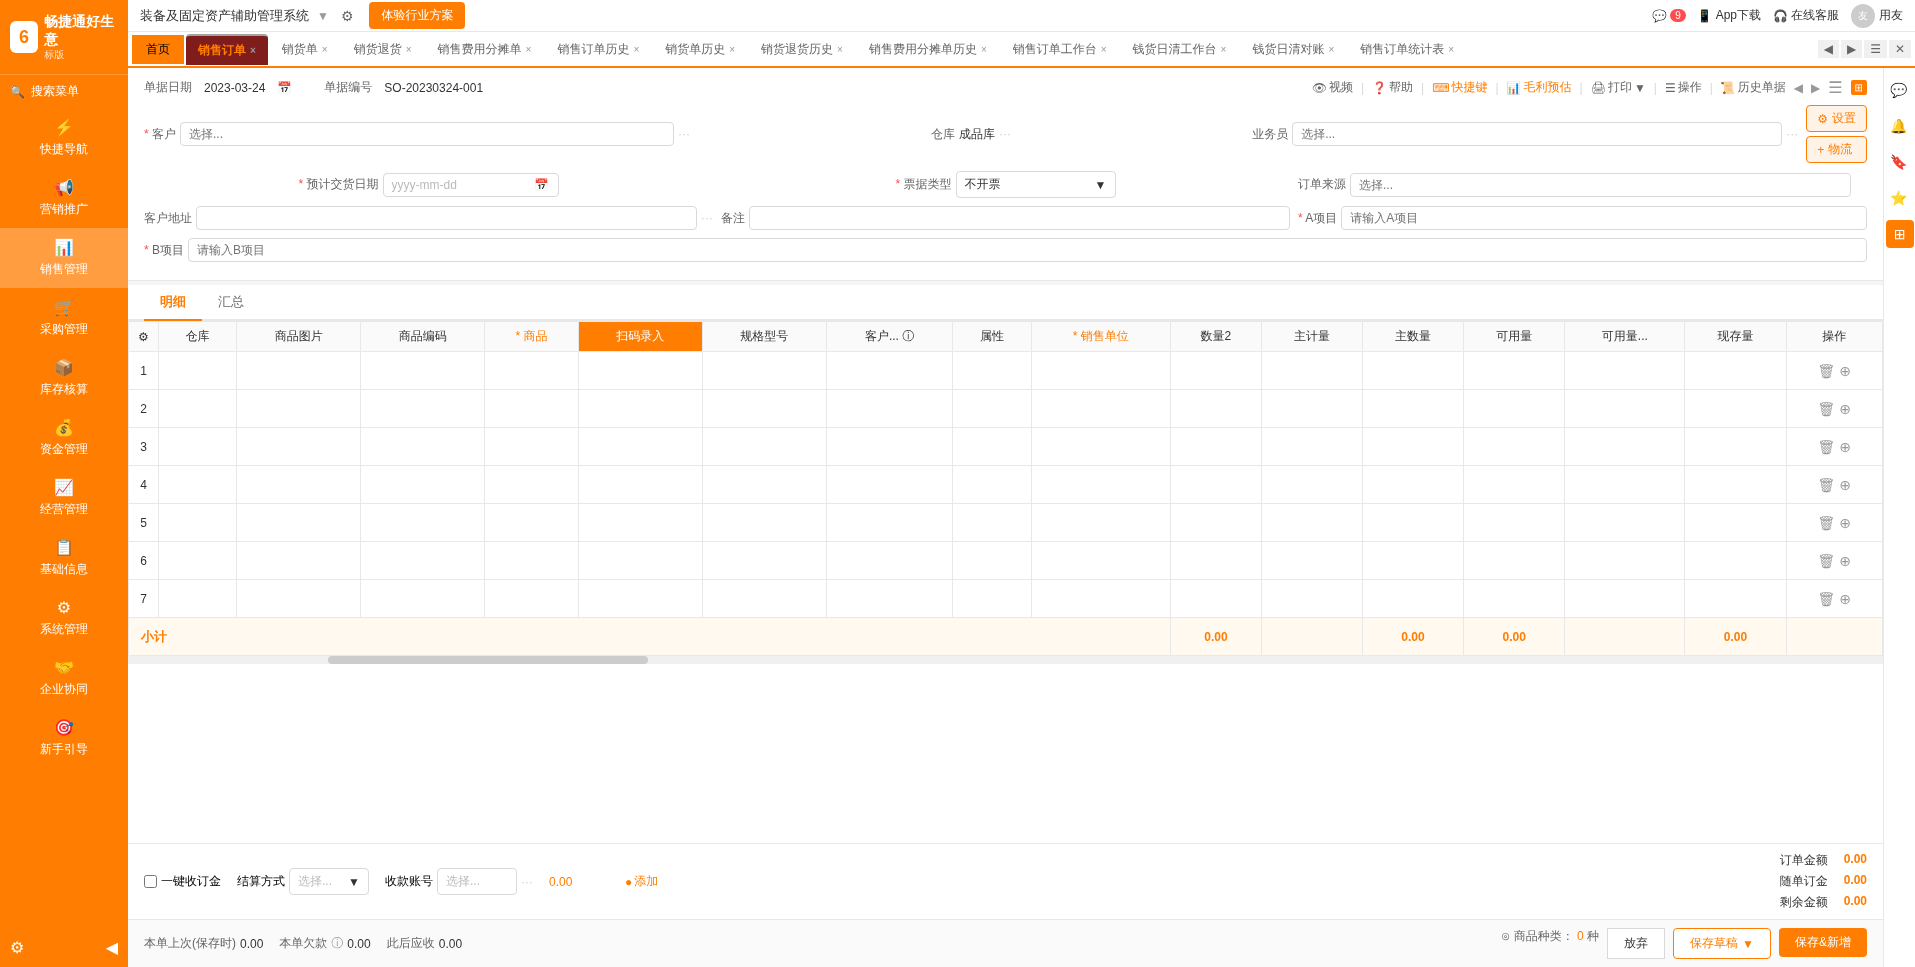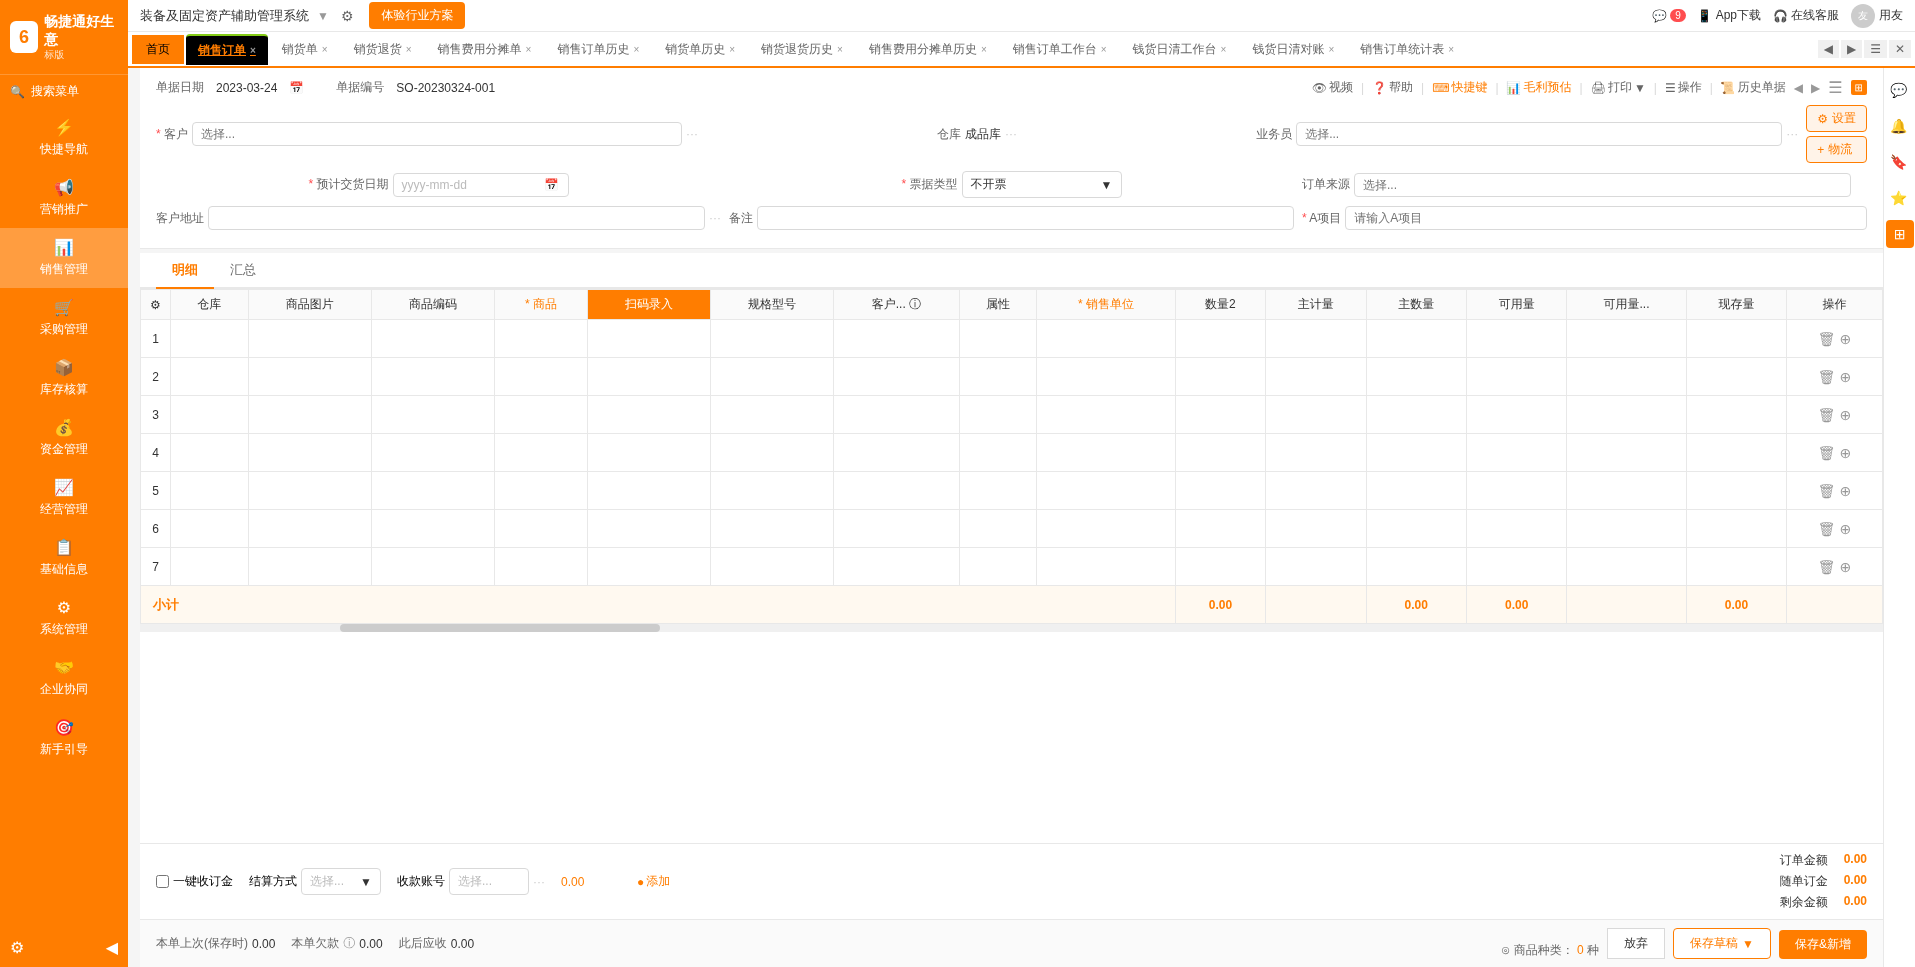--- a/index.html
+++ b/index.html
@@ -27,21 +27,21 @@
     .topbar-gear { color: #666; font-size: 14px; cursor: pointer; margin-left: 4px; }
     .topbar-btn { background: #ff7d00; color: white; border: none; padding: 5px 12px; border-radius: 4px; cursor: pointer; font-size: 12px; margin-left: 8px; }
     .topbar-right { margin-left: auto; display: flex; align-items: center; gap: 12px; color: #333; font-size: 12px; }
     .topbar-badge { background: #ff4d4f; color: white; border-radius: 10px; padding: 1px 5px; font-size: 10px; }
     .topbar-user { display: flex; align-items: center; gap: 4px; }
     .avatar { width: 24px; height: 24px; border-radius: 50%; background: #ccc; display: flex; align-items: center; justify-content: center; font-size: 10px; color: white; }
 
     
     .tabbar { background: #fff; height: 36px; display: flex; align-items: center; border-bottom: 2px solid #ff7d00; overflow: hidden; padding: 0 4px; gap: 2px; }
     .tab { padding: 6px 12px; cursor: pointer; color: #666; font-size: 12px; white-space: nowrap; border-radius: 4px 4px 0 0; display: flex; align-items: center; gap: 4px; }
-    .tab.active { background: #000000; color: #ff7d00; border-top: 2px solid #84cc16; font-weight: bold; text-decoration: underline; }
+    .tab.active { background: #7f1d1d; color: #ff7d00; border-top: 2px solid #a3a3a3; font-weight: bold; }
     .tab-close { color: #999; font-size: 10px; cursor: pointer; }
     .tab-home { background: #ff7d00; color: #000000; padding: 6px 14px; border-radius: 0; }
     .tabbar-arrows { display: flex; gap: 2px; margin-left: auto; }
     .tabbar-arrow { background: #f0f0f0; border: none; cursor: pointer; padding: 2px 6px; font-size: 12px; color: #666; }
 
     
     .content { flex: 1; display: flex; flex-direction: column; overflow: hidden; background: #f5f5f5; }
 
     
     .form-area { background: white; padding: 10px 16px; border-bottom: 1px solid #e8e8e8; }
@@ -85,21 +85,21 @@
     .add-link { color: #ff7d00; cursor: pointer; display: flex; align-items: center; gap: 2px; }
     .amount-display { color: #ff7d00; font-size: 12px; min-width: 60px; }
     .bottom-right { margin-left: auto; display: flex; flex-direction: column; align-items: flex-end; gap: 4px; font-size: 12px; color: #333; }
     .bottom-right-row { display: flex; gap: 16px; }
     .amount-val { color: #ff7d00; font-weight: bold; }
 
     
     .footer-bar { background: #fafafa; padding: 8px 16px; display: flex; align-items: center; gap: 16px; border-top: 1px solid #e8e8e8; }
     .footer-stat { display: flex; align-items: center; gap: 4px; font-size: 12px; color: #666; }
     .footer-stat .val { color: #333; }
-    .footer-right { margin-left: auto; display: flex; align-items: flex-end; gap: 8px; }
+    .footer-right { margin-left: auto; display: flex; align-items: flex-start; gap: 8px; }
     .btn-discard { border: 1px solid #d9d9d9; background: white; padding: 6px 16px; border-radius: 0; cursor: pointer; font-size: 12px; color: #333; }
     .btn-save-draft { border: 1px solid #ff7d00; background: white; padding: 6px 16px; border-radius: 4px; cursor: pointer; font-size: 12px; color: #ff7d00; display: flex; align-items: center; gap: 4px; }
     .btn-save-new { background: #ff7d00; color: white; border: none; padding: 6px 16px; border-radius: 4px; cursor: pointer; font-size: 12px; }
     .goods-count { font-size: 12px; color: #666; }
     .goods-count .orange { color: #ff7d00; }
 
     
     .right-panel { width: 32px; background: white; display: flex; flex-direction: column; align-items: center; padding: 8px 0; gap: 8px; border-left: 1px solid #e8e8e8; }
     .right-panel-icon { width: 28px; height: 28px; display: flex; align-items: center; justify-content: center; cursor: pointer; color: #999; font-size: 14px; border-radius: 4px; }
     .right-panel-icon.orange-bg { background: #ff7d00; color: white; }
@@ -264,21 +264,21 @@
     </div>
     <div class="tabbar-arrows">
       <button class="tabbar-arrow">◀</button>
       <button class="tabbar-arrow">▶</button>
       <button class="tabbar-arrow">☰</button>
       <button class="tabbar-arrow">✕</button>
     </div>
   </div>
 
   <div class="content">
-    <div style="display:flex;flex:1;overflow:hidden;padding-left:12px;">
+    <div style="display:flex;flex:1;overflow:hidden;">
       <div style="flex:1;display:flex;flex-direction:column;overflow:hidden;">
 
         <div class="form-area">
 
           <div class="form-toolbar">
             <div class="form-toolbar-left">
               <span style="color:#666;">单据日期</span>
               <span style="color:#333;font-weight:500;">2023-03-24</span>
               <span style="color:#999;">📅</span>
               <span style="color:#666;margin-left:20px;">单据编号</span>
@@ -364,20 +364,26 @@
             <div class="field-group">
               <span class="field-label">备注</span>
               <input class="field-input" style="width: 280px;">
             </div>
             <div class="field-group">
               <span class="field-label required">A项目</span>
               <input class="field-input placeholder" style="width: 200px;" placeholder="请输入A项目">
             </div>
           </div>
 
+          <div class="field-row">
+            <div class="field-group">
+              <span class="field-label required">B项目</span>
+              <input class="field-input placeholder" style="width: 280px;" placeholder="请输入B项目">
+            </div>
+          </div>
         </div>
 
         <div class="content-tabs">
           <div class="content-tab active">明细</div>
           <div class="content-tab">汇总</div>
         </div>
 
         <div class="table-wrapper">
           <table class="data-table">
             <thead>

